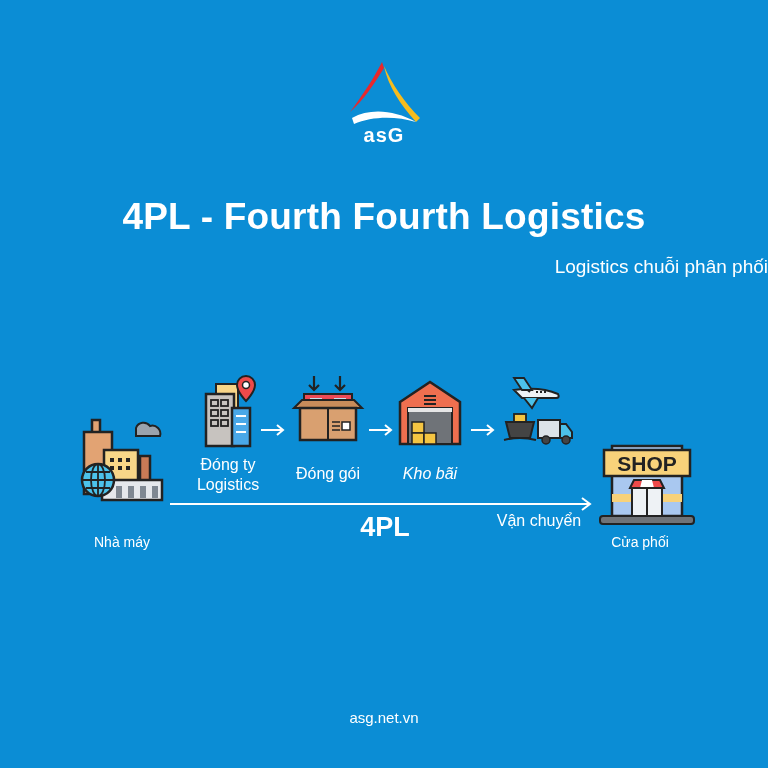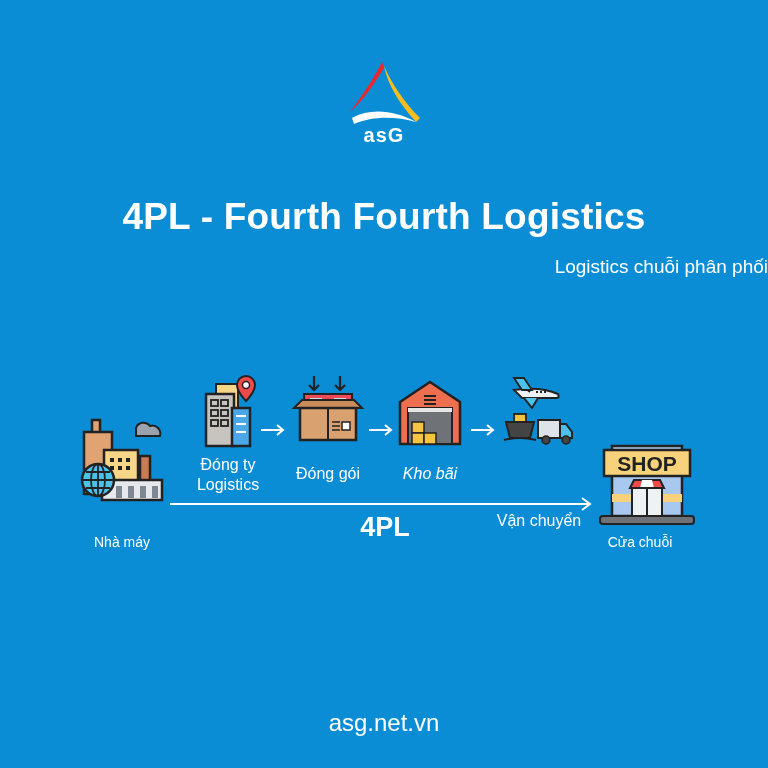--- a/index.html
+++ b/index.html
@@ -4,21 +4,21 @@
 <style>
   html,body{margin:0;padding:0;}
   body{width:768px;height:768px;background:#0b8dd5;position:relative;overflow:hidden;font-family:"Liberation Sans","DejaVu Sans",sans-serif;color:#fff;}
   .abs{position:absolute;}
   .logo{left:344px;top:56px;width:80px;height:90px;}
   .title{left:0;top:196px;width:768px;text-align:center;font-size:37px;font-weight:bold;letter-spacing:0.2px;}
   .subtitle{left:0;top:256px;width:768px;text-align:right;font-size:19px;}
   .label{font-size:16px;text-align:center;line-height:20px;}
   .big-label{font-size:14px;}
   .fourpl{left:330px;top:512px;width:110px;text-align:center;font-size:27px;font-weight:bold;}
-  .footer{left:0;top:709px;width:768px;text-align:center;font-size:24px;}
+  .footer{left:0;top:709px;width:768px;text-align:center;font-size:15px;}
   svg{display:block;}
 </style>
 </head>
 <body>
 
 <div class="abs logo">
   <svg width="80" height="90" viewBox="0 0 80 90">
     <path d="M38 6 C30 22 18 40 6 56 C20 44 30 28 40 12 Z" fill="#e8282c"></path>
     <path d="M40 10 C44 30 56 48 72 66 L76 62 C60 46 48 28 40 10 Z" fill="#f7bc1d"></path>
     <path d="M8 62 C26 52 50 54 72 66 C52 60 28 60 10 68 Z" fill="#ffffff"></path>
@@ -150,21 +150,21 @@
     <rect x="6" y="12" width="86" height="26" fill="#f8d27a" stroke="#222" stroke-width="2.5"></rect>
     <text x="49" y="33" text-anchor="middle" font-family="Liberation Sans, sans-serif" font-weight="bold" font-size="21" fill="#222">SHOP</text>
     <rect x="14" y="56" width="70" height="8" fill="#f8d27a"></rect>
     <path d="M32 50 L36 42 H62 L66 50 Z" fill="#ee4a4a" stroke="#222" stroke-width="2"></path>
     <path d="M44 42 L42 50 H56 L54 42 Z" fill="#fff"></path>
     <rect x="34" y="50" width="30" height="28" fill="#eef2f5" stroke="#222" stroke-width="2"></rect>
     <path d="M49 50 V78" stroke="#222" stroke-width="2"></path>
     <rect x="2" y="78" width="94" height="8" rx="3" fill="#6f7378" stroke="#222" stroke-width="2"></rect>
   </svg>
 </div>
-<div class="abs label big-label" style="left:588px;top:532px;width:104px;">Cửa chuỗi</div>
+<div class="abs label big-label" style="left:588px;top:532px;width:104px;">Cửa phối</div>
 
 <div class="abs" style="left:170px;top:496px;">
   <svg width="424" height="16">
       <path d="M0 8 H420 M412 2 L420 8 L412 14" stroke="#fff" stroke-width="2" fill="none"></path>
     </svg>
 </div>
 <div class="abs fourpl">4PL</div>
 
 <div class="abs footer">asg.net.vn</div>
 

